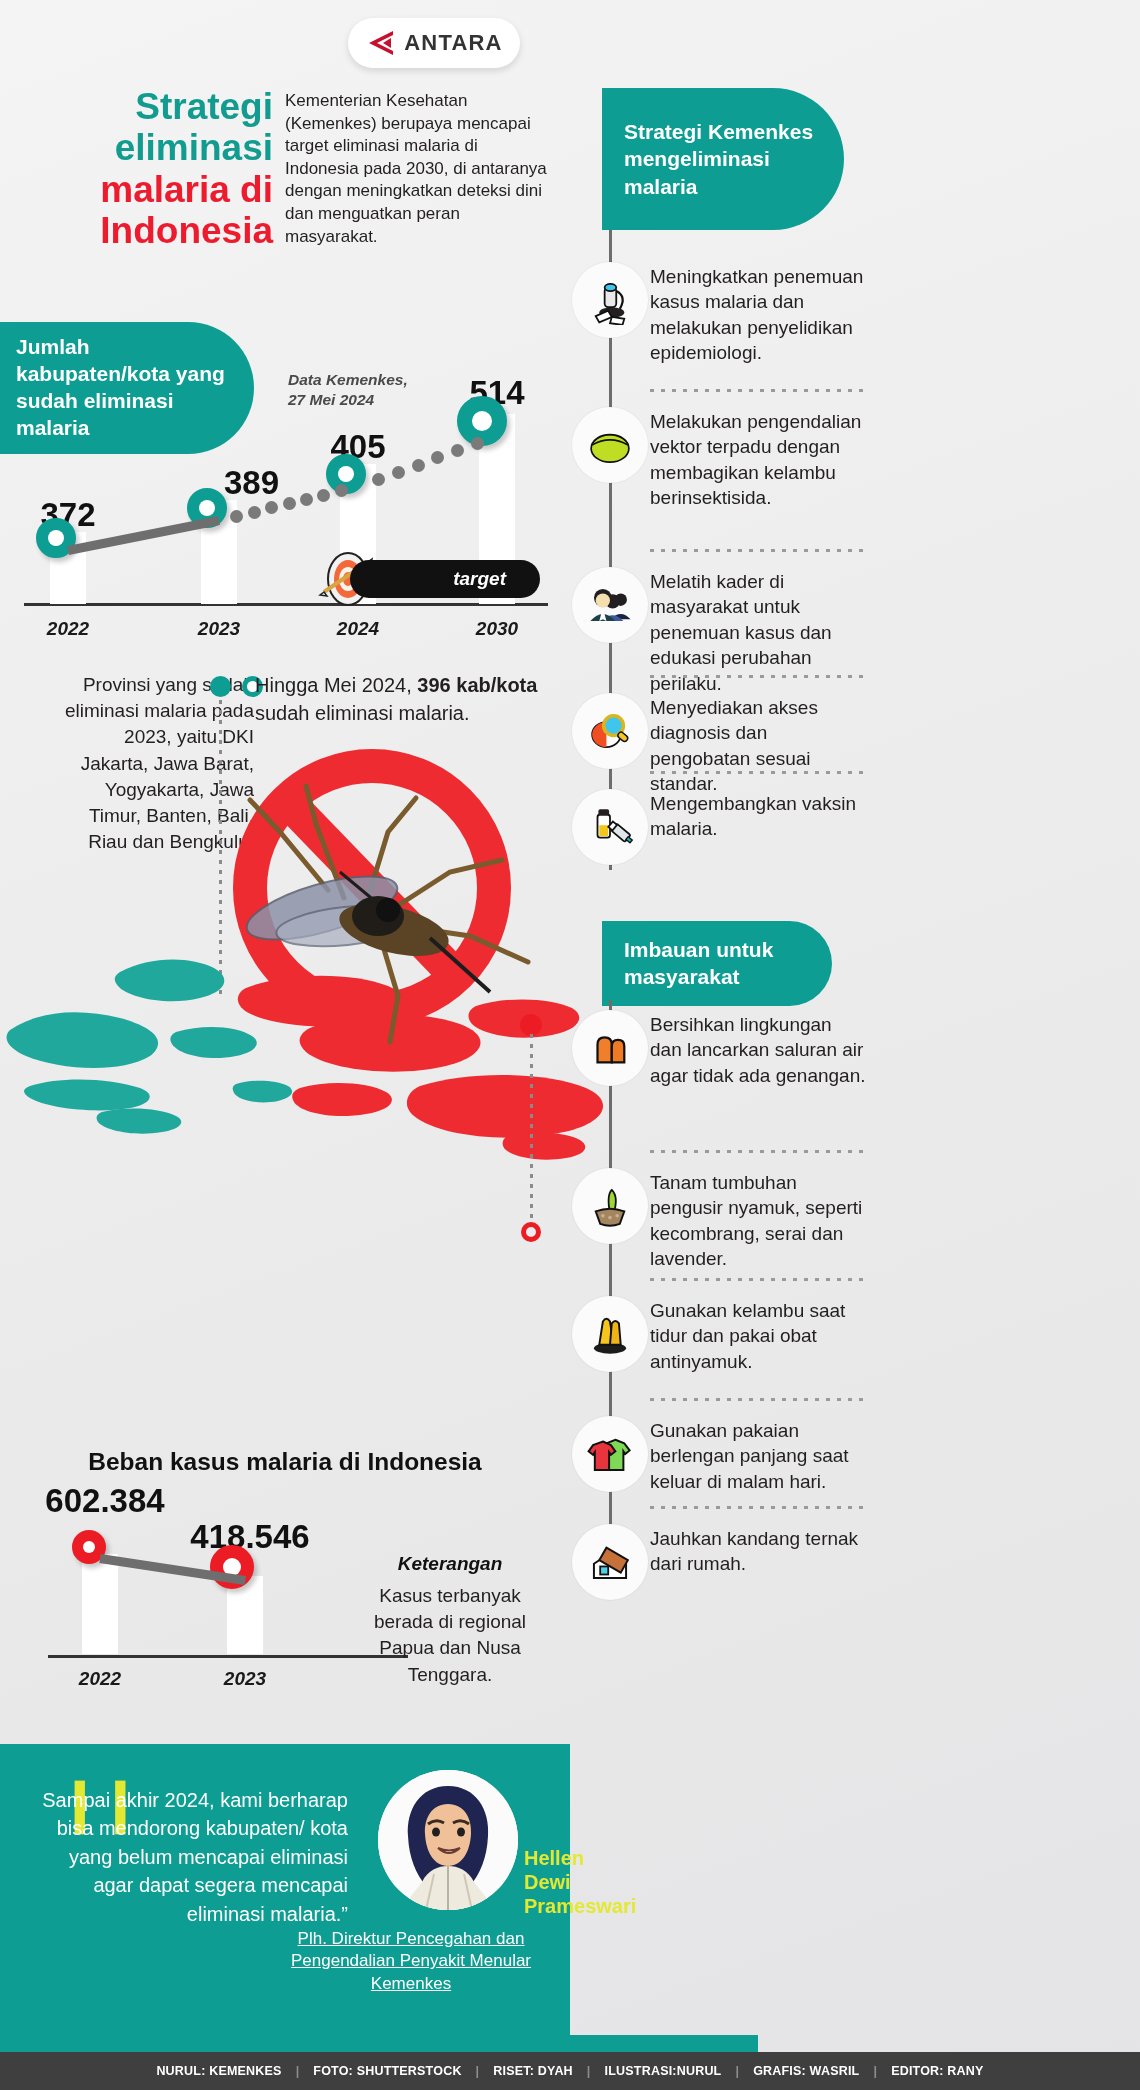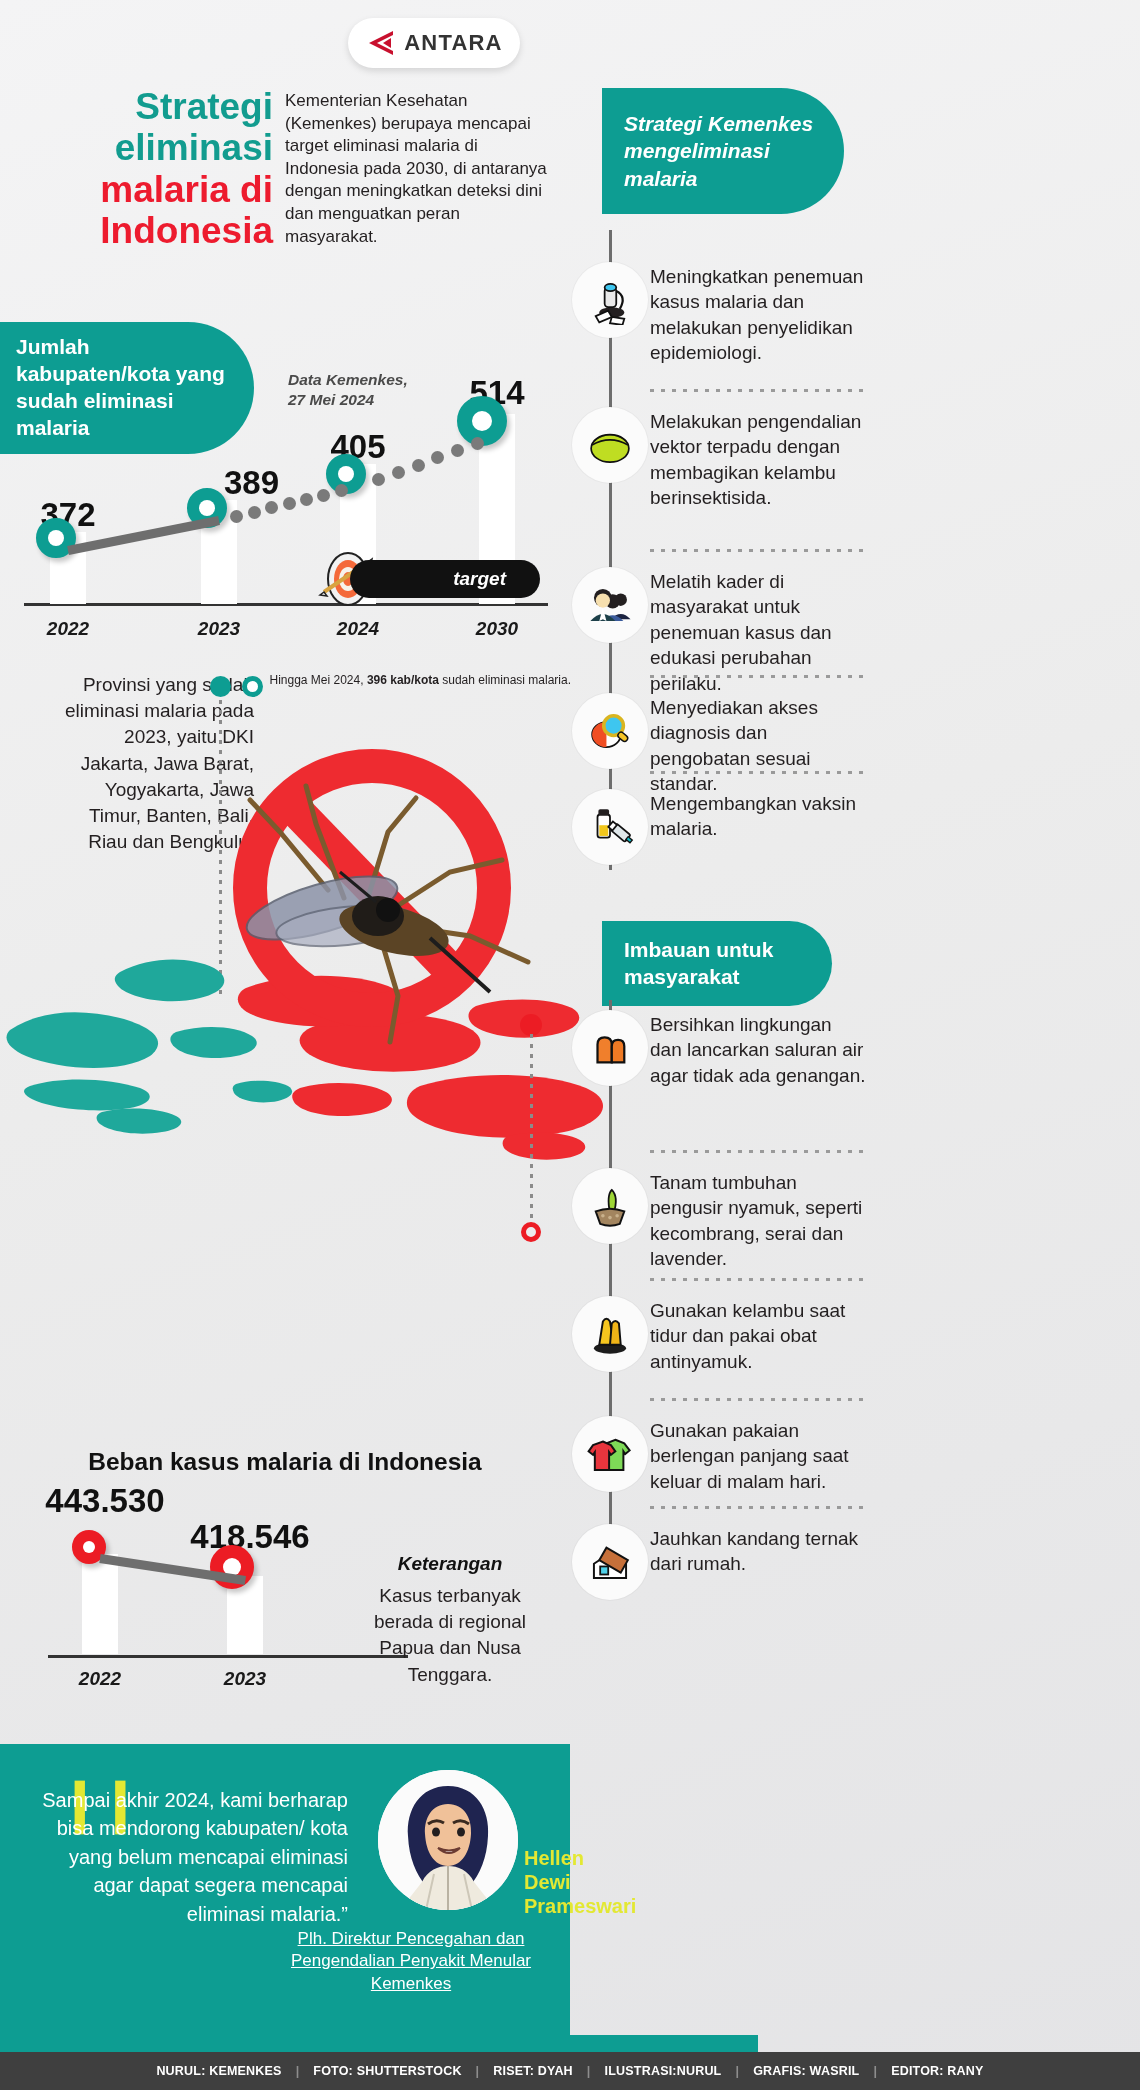--- a/index.html
+++ b/index.html
@@ -42,23 +42,23 @@
   .pill {
     position: absolute; background: #0d9d92; color: #fff;
     font-weight: bold; display: flex; align-items: center;
   }
   .pill-left {
     left: -14px; top: 322px; width: 268px; height: 132px;
     border-radius: 0 70px 70px 0; padding: 0 18px 0 30px;
     font-size: 21px; line-height: 1.28;
   }
   .pill-right-1 {
-    left: 602px; top: 88px; width: 242px; height: 126px;
+    left: 602px; top: 88px; width: 242px; height: 142px;
     border-radius: 0 72px 72px 0; padding: 0 14px 0 22px;
-    font-size: 21px; line-height: 1.3; font-style: italic;
+    font-size: 21px; line-height: 1.3;
   }
   .pill-right-2 {
     left: 602px; top: 921px; width: 230px; height: 85px;
     border-radius: 0 44px 44px 0; padding: 0 14px 0 22px;
     font-size: 21px; line-height: 1.28;
   }
 
   
   .chart1 { position: absolute; left: 0px; top: 360px; width: 570px; height: 290px; }
   .c1-source {
@@ -93,22 +93,22 @@
     display: flex; align-items: center; justify-content: flex-end; padding-right: 34px;
   }
   .bullseye { position: absolute; left: 318px; top: 190px; width: 62px; height: 58px; }
 
   
   .prov-text {
     position: absolute; left: 58px; top: 672px; width: 196px;
     font-size: 19px; line-height: 1.38; color: #231f20; text-align: right;
   }
   .hingga-text {
-    position: absolute; left: 261px; top: 672px; width: 310px;
-    font-size: 12px; line-height: 1.38; color: #231f20; text-align: right;
+    position: absolute; left: 255px; top: 672px; width: 310px;
+    font-size: 20px; line-height: 1.38; color: #231f20;
   }
   .hingga-text b { font-weight: bold; }
   .legend-dot-filled {
     position: absolute; left: 210px; top: 676px;
     width: 21px; height: 21px; border-radius: 50%; background: #0d9d92;
   }
   .legend-dot-ring {
     position: absolute; left: 242px; top: 676px;
     width: 21px; height: 21px; border-radius: 50%;
     background: #fff; border: 5px solid #0d9d92;
@@ -355,21 +355,21 @@
       <path d="M300 198 L360 252" stroke="#1d1d1d" stroke-width="4" fill="none"></path>
       <path d="M246 162 L210 132" stroke="#1d1d1d" stroke-width="3" fill="none"></path>
     </svg>
   </div>
 
   <div class="c2-title">Beban kasus malaria di Indonesia</div>
   <div class="chart2" id="c2plot">
     <div class="axis2"></div>
   <div class="bar" style="left: 82px; height: 100px;"></div>
       <div class="xlab" style="left: 55px;">2022</div>
-      <div class="vallab" style="width: 190px; left: 10px; top: -18px;">443.530</div>
+      <div class="vallab" style="width: 190px; left: 10px; top: -18px;">602.384</div>
       <div class="dot-red" style="left: 72px; top: 30px;"></div>
       <div class="bar" style="left: 227px; height: 78px;"></div>
       <div class="xlab" style="left: 200px;">2023</div>
       <div class="vallab" style="width: 190px; left: 155px; top: 18px;">418.546</div>
       <div class="dot-red big" style="left: 210px; top: 45px;"></div>
       <div class="seg-solid" style="left: 100px; top: 54px; width: 146.659px; transform: rotate(8.62735deg);"></div>
     </div>
 
   <div class="red-dot-filled"></div>
   <div class="dotted-v2"></div>

